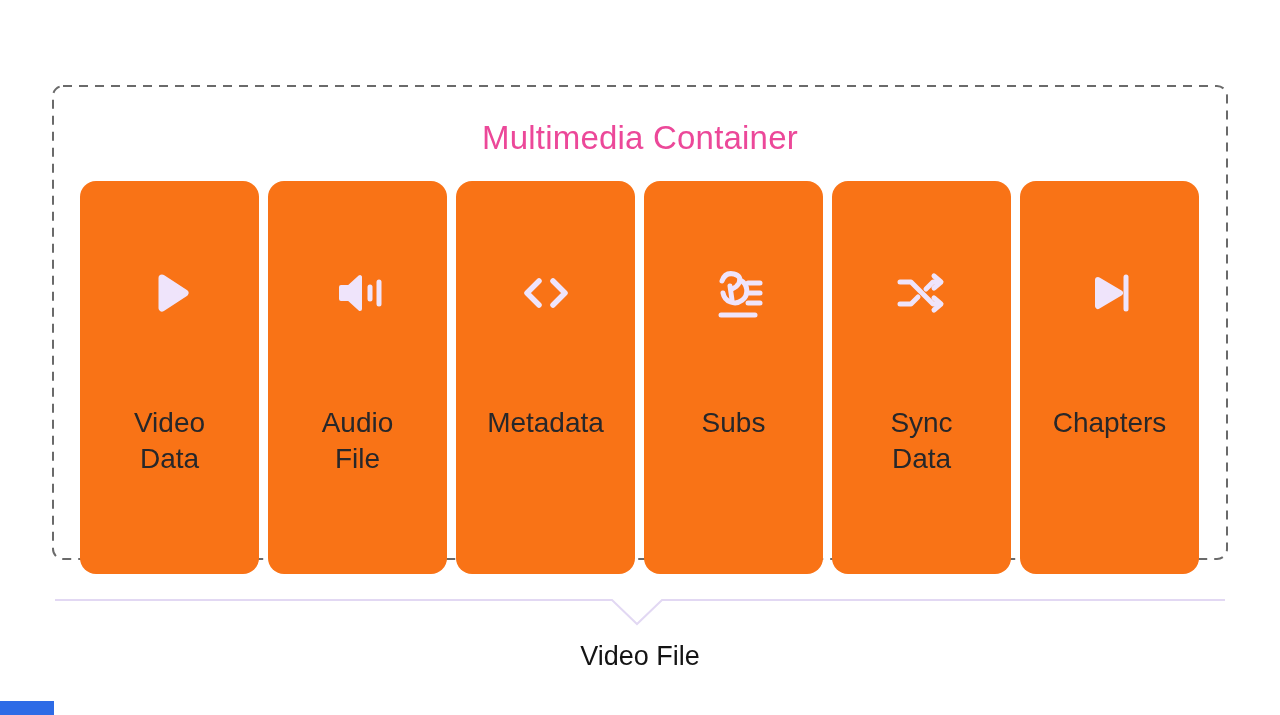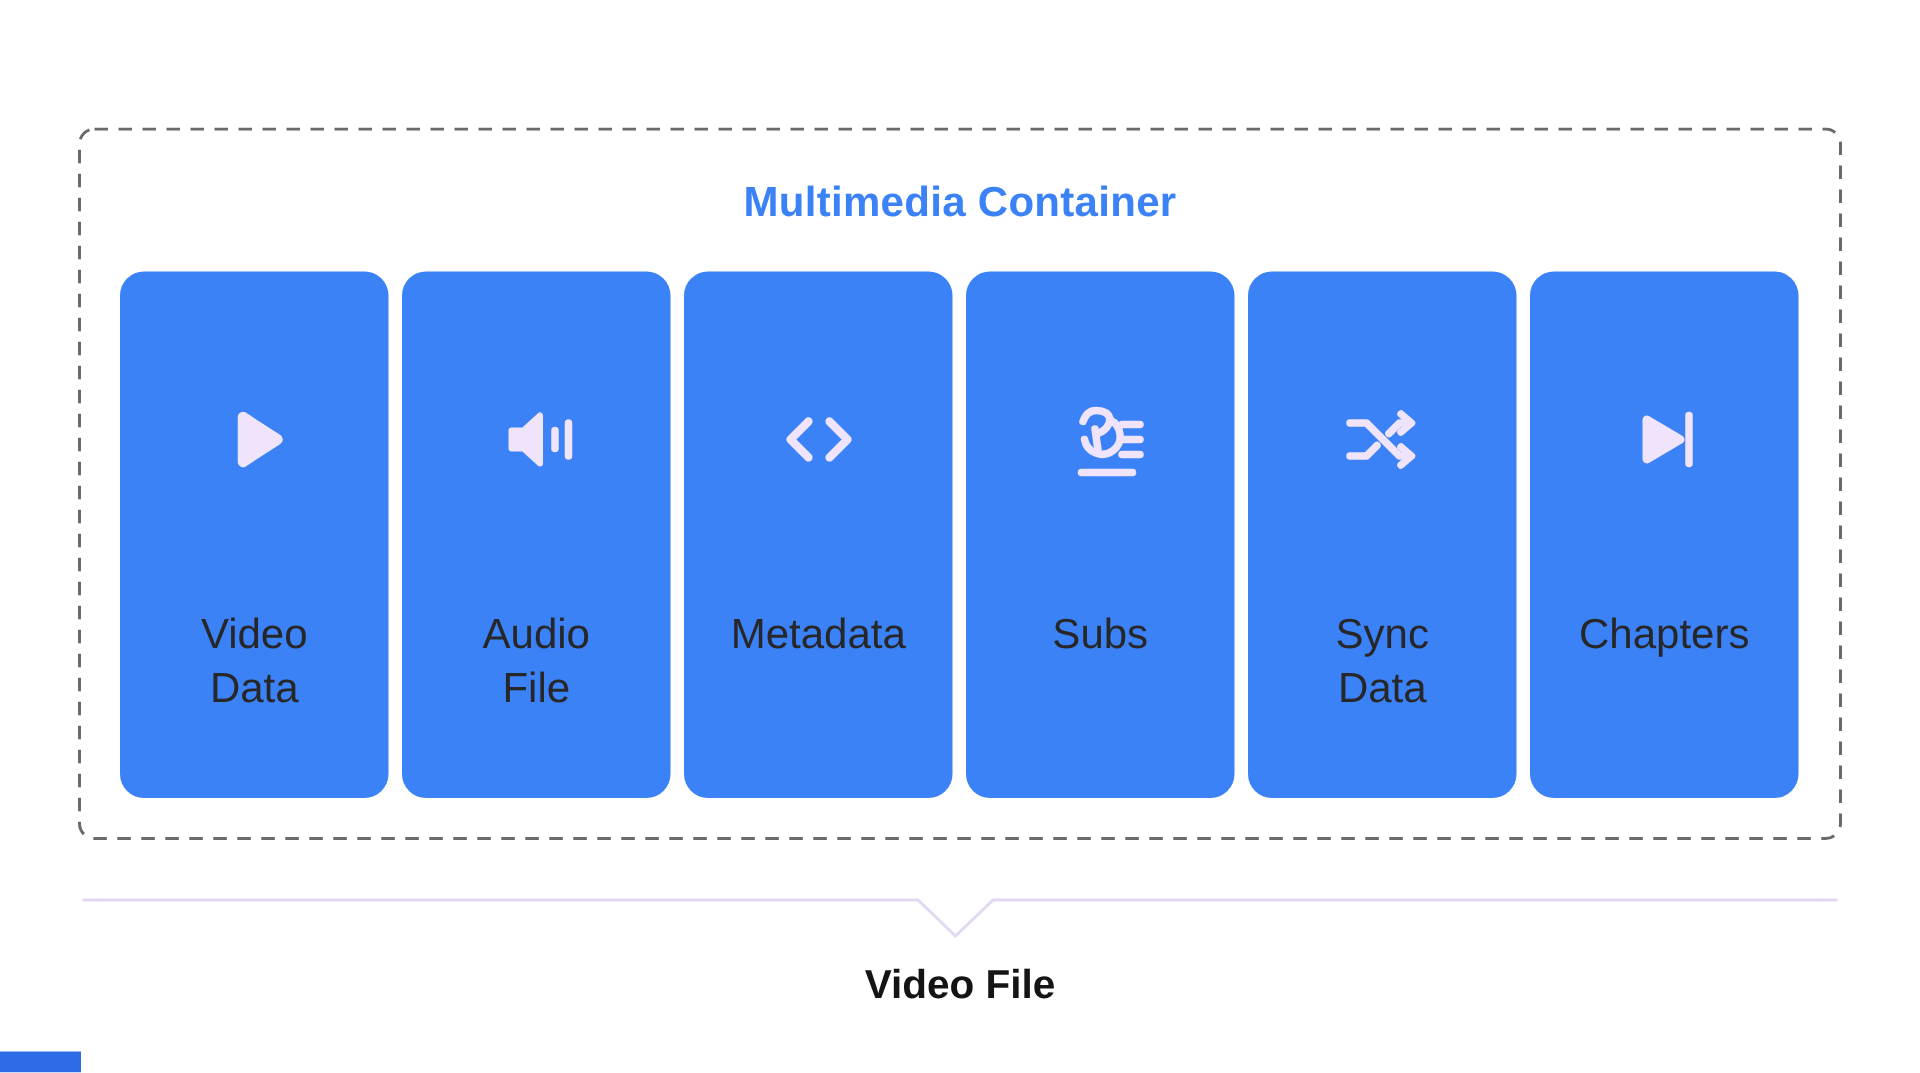--- a/index.html
+++ b/index.html
@@ -29,38 +29,38 @@
     inset: 0;
     width: 100%;
     height: 100%;
   }
   .container-title {
     position: absolute;
     top: 34px;
     left: 0;
     width: 100%;
     text-align: center;
-    font-size: 28px;
-    font-weight: 700;
-    color: #3b82f6;
+    font-size: 33px;
+    font-weight: 400;
+    color: #ec4899;
     letter-spacing: 0.2px;
   }
   .cards {
     position: absolute;
     left: 28px;
     top: 96px;
     display: flex;
     gap: 9px;
   }
   .card {
     position: relative;
     width: 179px;
-    height: 351px;
+    height: 393px;
     border-radius: 16px;
-    background: #3b82f6;
+    background: #f97316;
   }
   .card-icon {
     position: absolute;
     top: 80px;
     left: 0;
     width: 100%;
     display: flex;
     justify-content: center;
     color: #efe4fb;
   }
@@ -86,21 +86,21 @@
     width: 1280px;
     height: 45px;
   }
   .caption {
     position: absolute;
     top: 641px;
     left: 0;
     width: 100%;
     text-align: center;
     font-size: 27px;
-    font-weight: 700;
+    font-weight: 400;
     color: #141414;
   }
   .corner-accent {
     position: absolute;
     left: 0;
     top: 701px;
     width: 54px;
     height: 14px;
     background: #2e6be6;
   }

